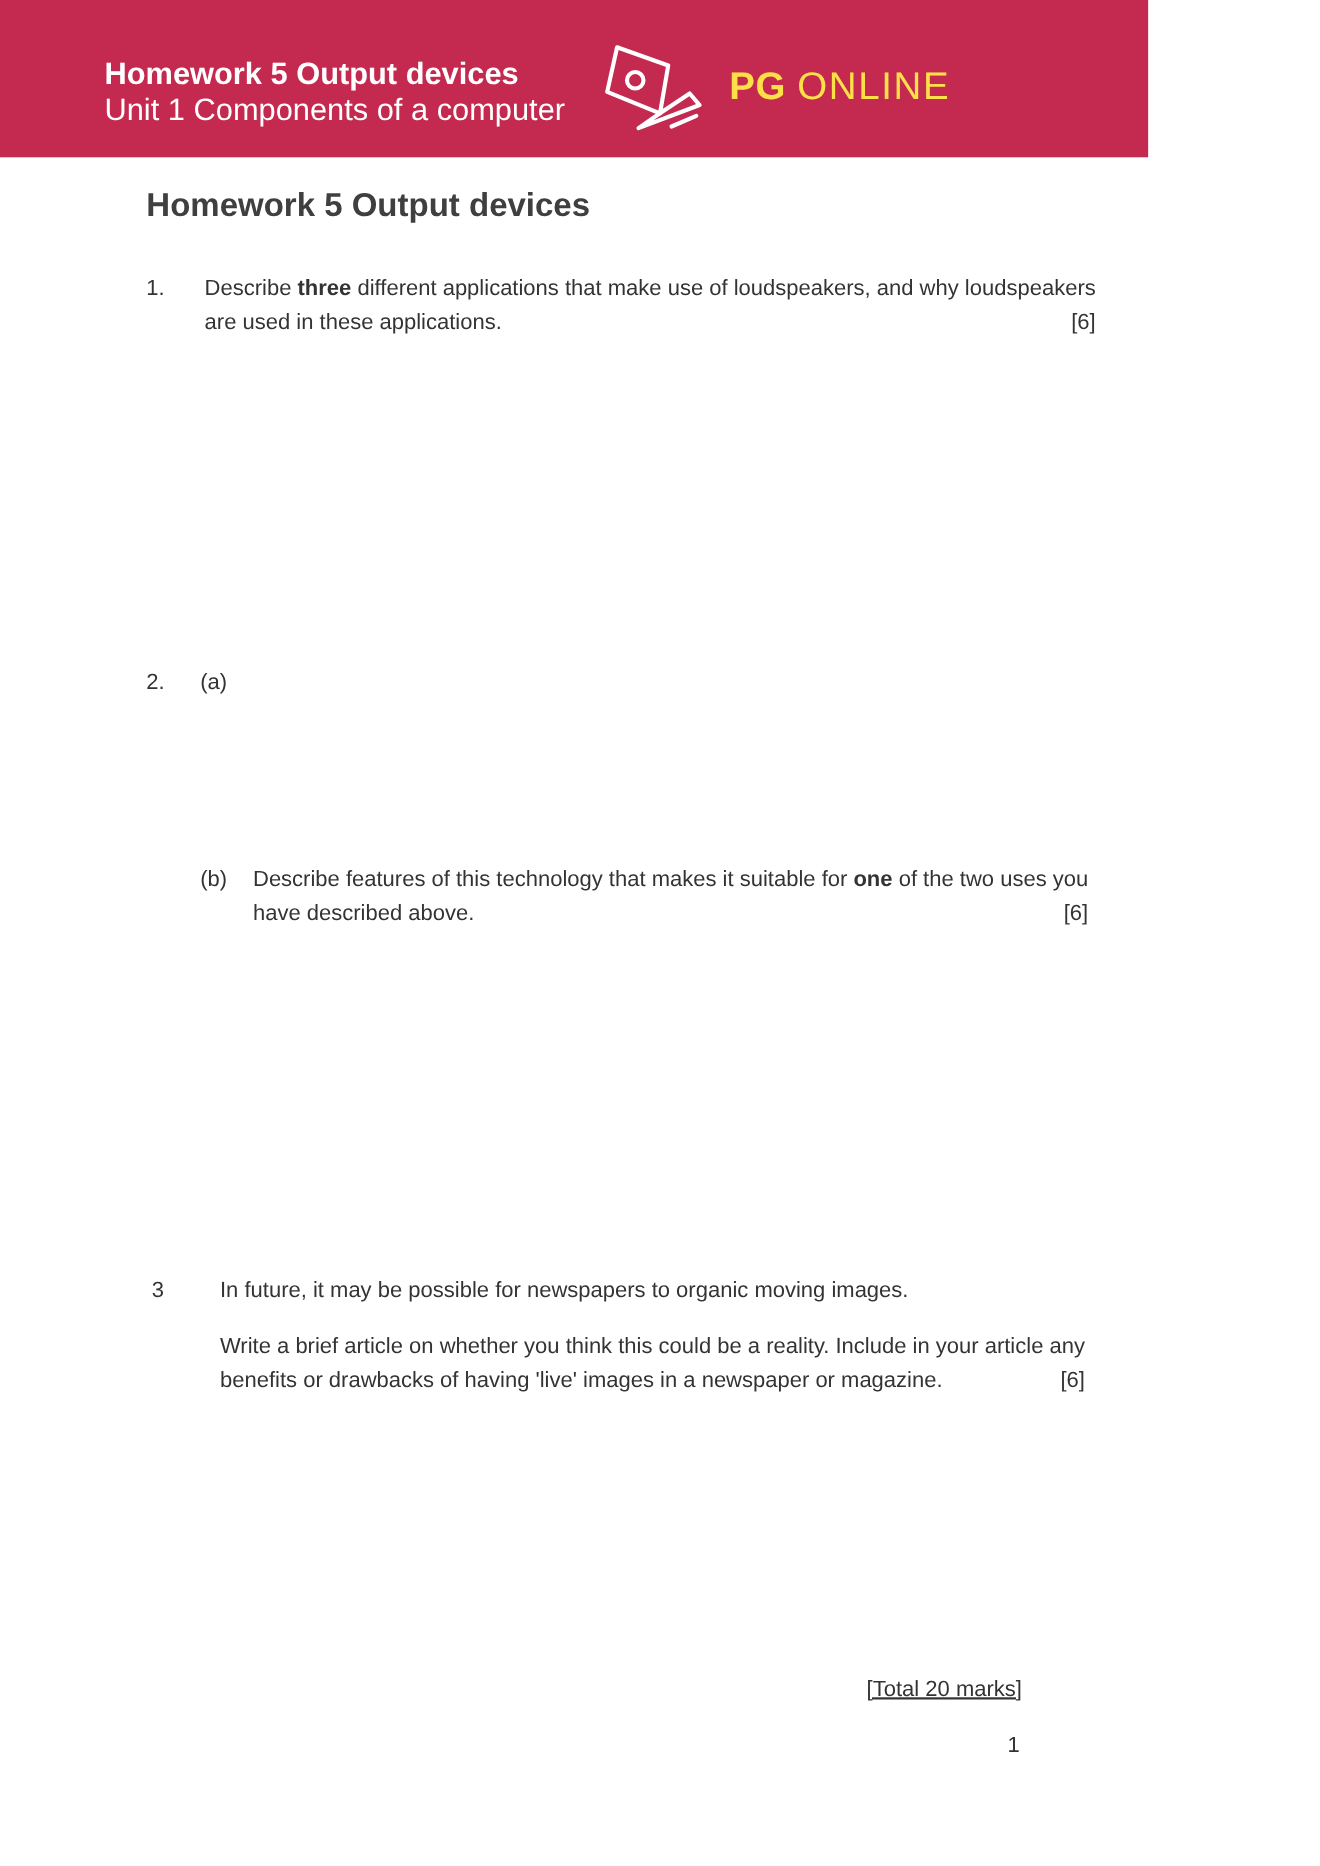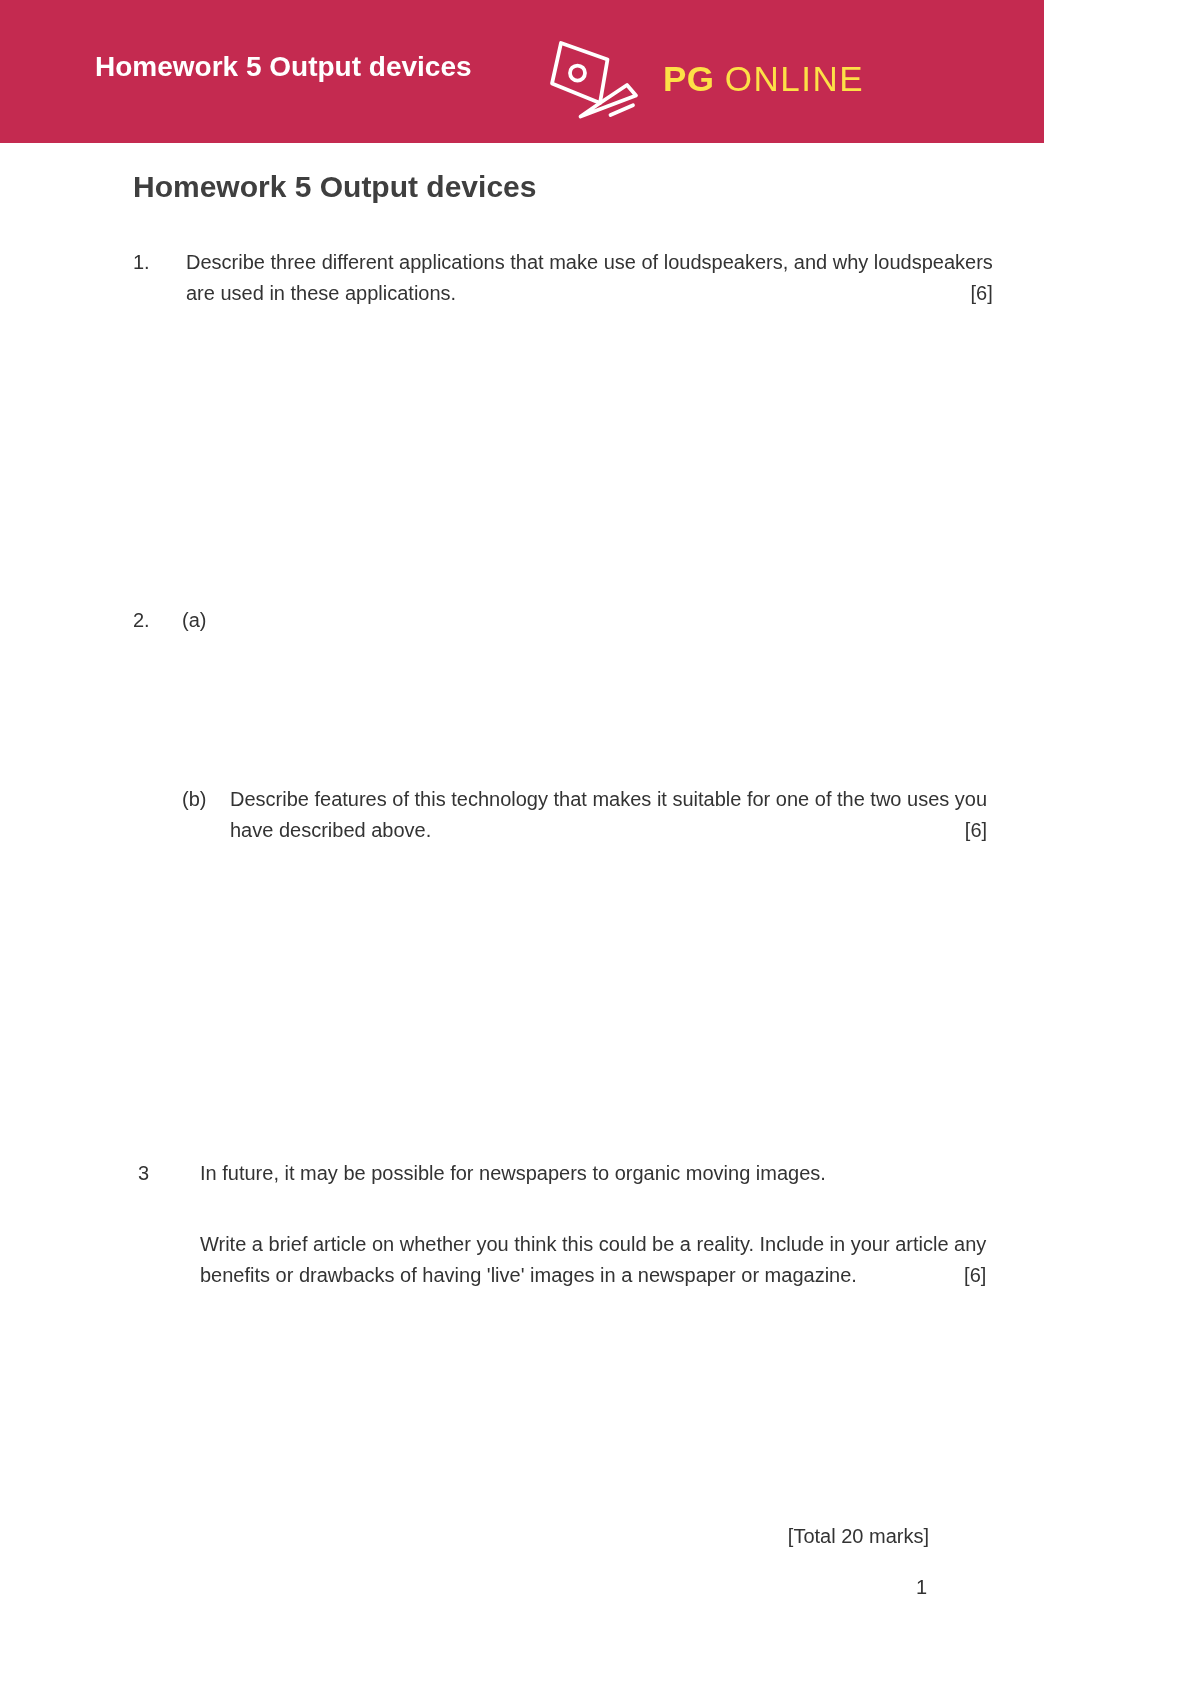--- a/index.html
+++ b/index.html
@@ -68,58 +68,60 @@
     display: flex;
     font-size: 20px;
     line-height: 31px;
   }
   .qnum  { flex: 0 0 53px; }
   .qnum-narrow { flex: 0 0 49px; }
   .qsub  { flex: 0 0 48px; }
   .qnum-wide { flex: 0 0 67px; padding-left: 5px; box-sizing: border-box; }
   .qtext { flex: 1 1 auto; position: relative; }
   .qtext p { margin: 0; white-space: pre; }
-  .qtext b { font-weight: normal; }
+  .qtext b { font-weight: bold; }
   .mark {
     position: absolute;
     right: 0; bottom: 0;
     line-height: 31px;
   }
 
   .q1  { top: 247px; }
   .q2a { top: 605px; }
   .q2b { top: 784px; }
   .q3  { top: 1158px; }
-  .q3b { top: 1209px; margin-top: 20px; }
+  .q3b { top: 1209px; }
 
   .total-marks {
     position: absolute;
     right: 115px;
     top: 1521px;
     font-size: 20px;
     line-height: 31px;
     text-align: left;
+    text-decoration: underline;
   }
   .page-number {
     position: absolute;
     right: 117px;
     top: 1572px;
     font-size: 20px;
     line-height: 31px;
     text-align: right;
   }
 </style>
 </head>
 <body>
 
 <div class="page">
 
   <header class="banner" style="background: rgb(196, 42, 80);">
     <div class="banner-text">
       <div class="banner-title">Homework 5 Output devices</div>
+      <div class="banner-subtitle">Unit 1 Components of a computer</div>
     </div>
     <div class="logo">
       <svg class="laptop-svg" viewBox="0 0 140 120" fill="none" stroke="#ffffff" stroke-width="5" stroke-linejoin="round" stroke-linecap="round">
         <polygon points="30,12 92,34 82,92 18,66"></polygon>
         <circle cx="52" cy="52" r="10"></circle>
         <polygon points="82,92 118,68 130,82 56,110"></polygon>
         <path d="M96,108 L126,95"></path>
       </svg>
       <div class="logo-text"><span class="logo-pg">PG </span><span class="logo-online">ONLINE</span></div>
     </div>

